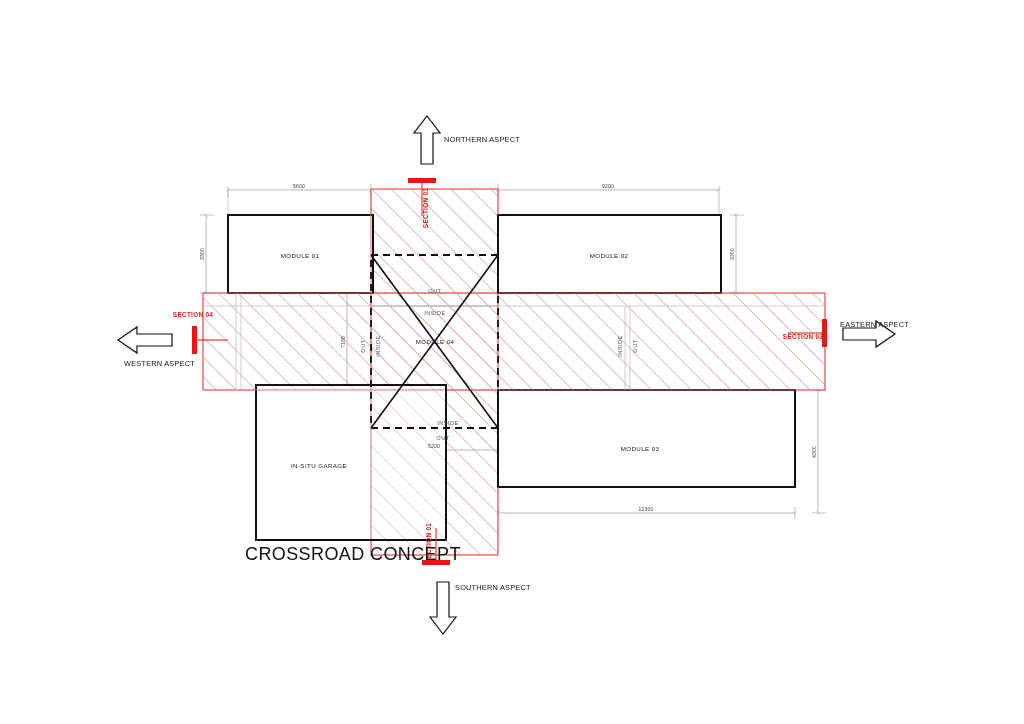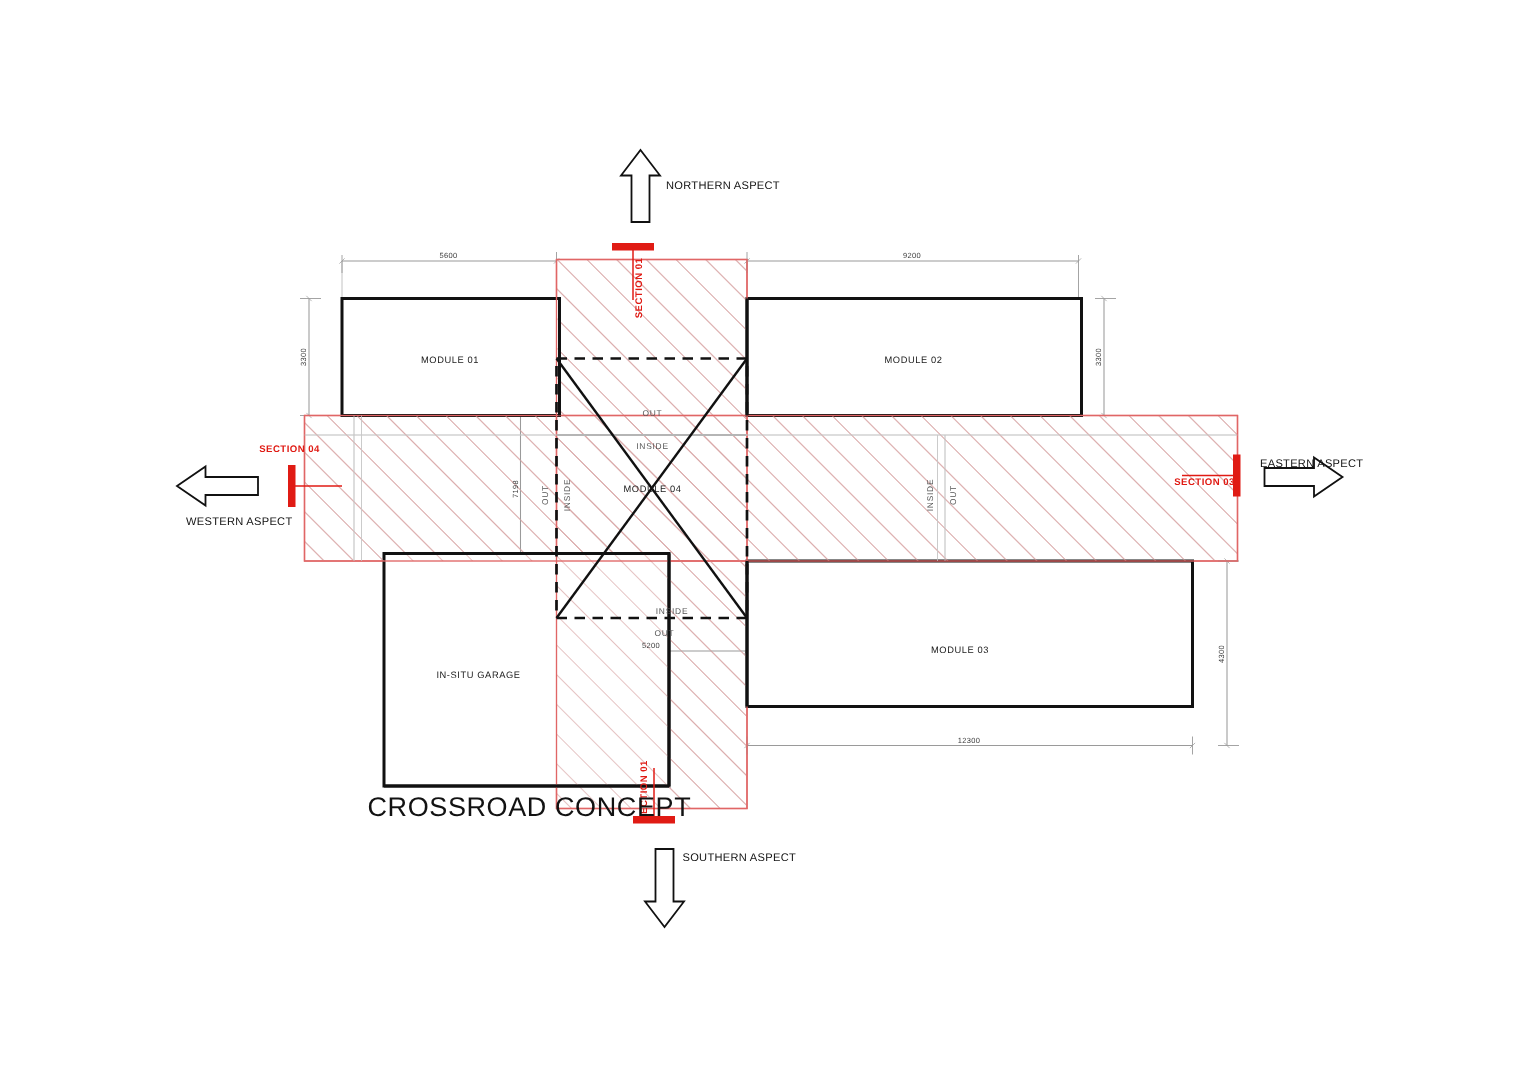--- a/index.html
+++ b/index.html
@@ -10,21 +10,21 @@
   body {
     width: 1024px;
     height: 724px;
     font-family: "Liberation Sans", sans-serif;
     overflow: hidden;
     position: relative;
   }
   #plan-root {
     position: absolute;
     left: 0;
-    top: 0;
+    top: 16px;
     width: 1024px;
     height: 516px;
   }
   svg.plan {
     display: block;
     width: 1024px;
     height: 724px;
   }
   .dim-text {
     font-family: "Liberation Sans", sans-serif;

